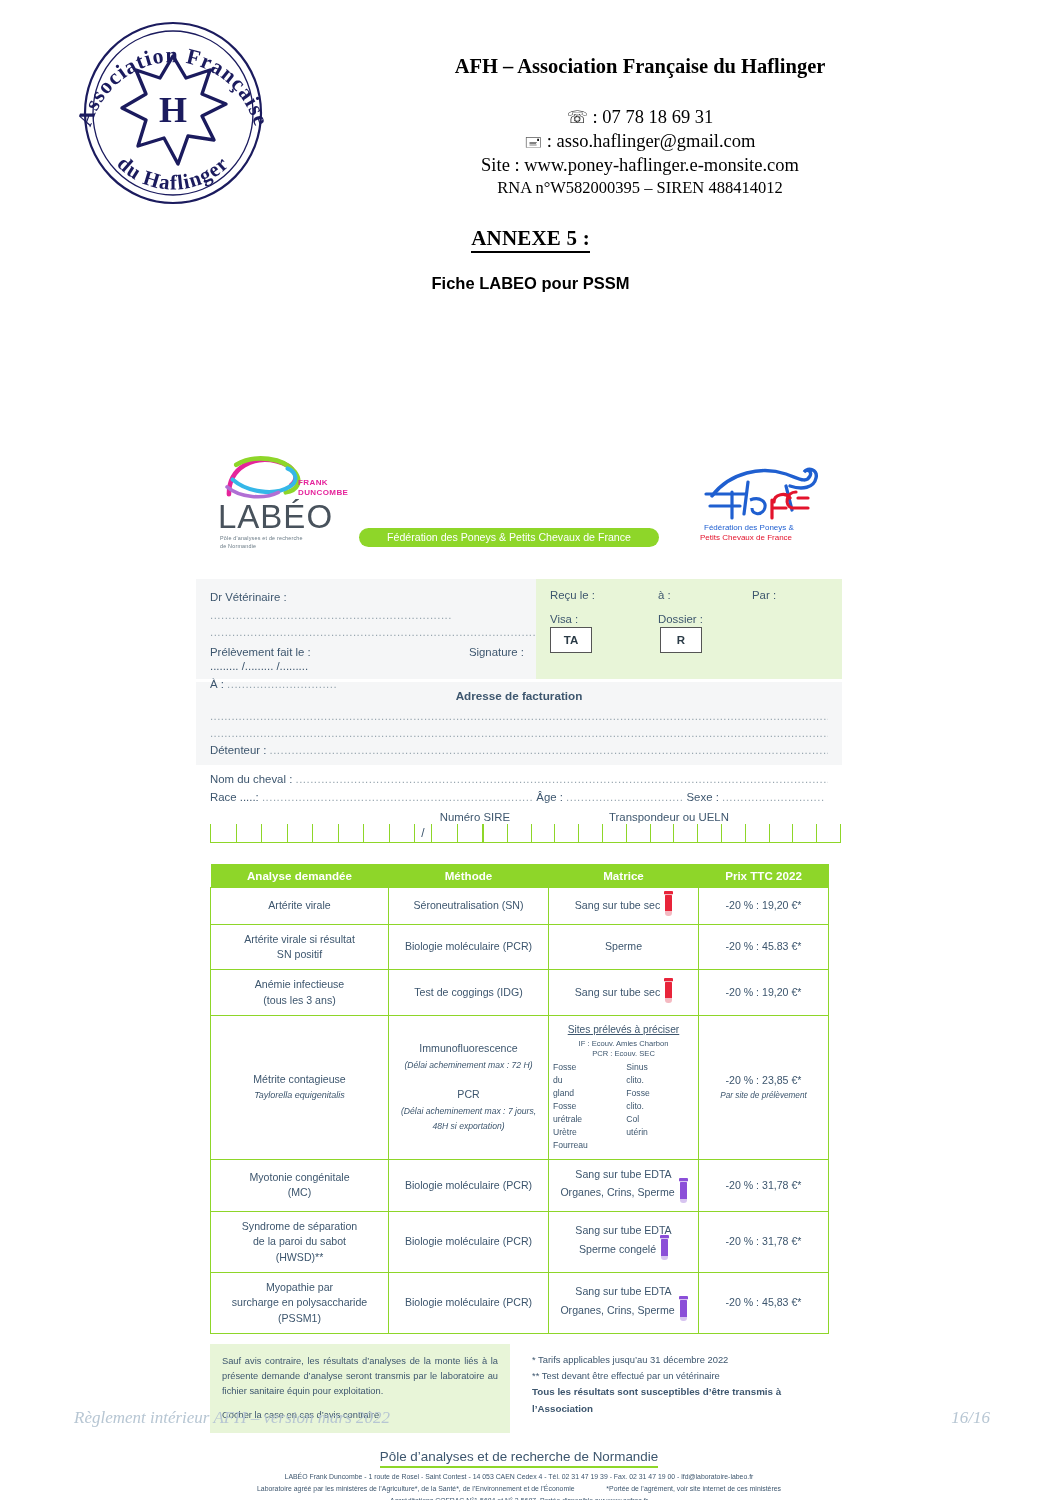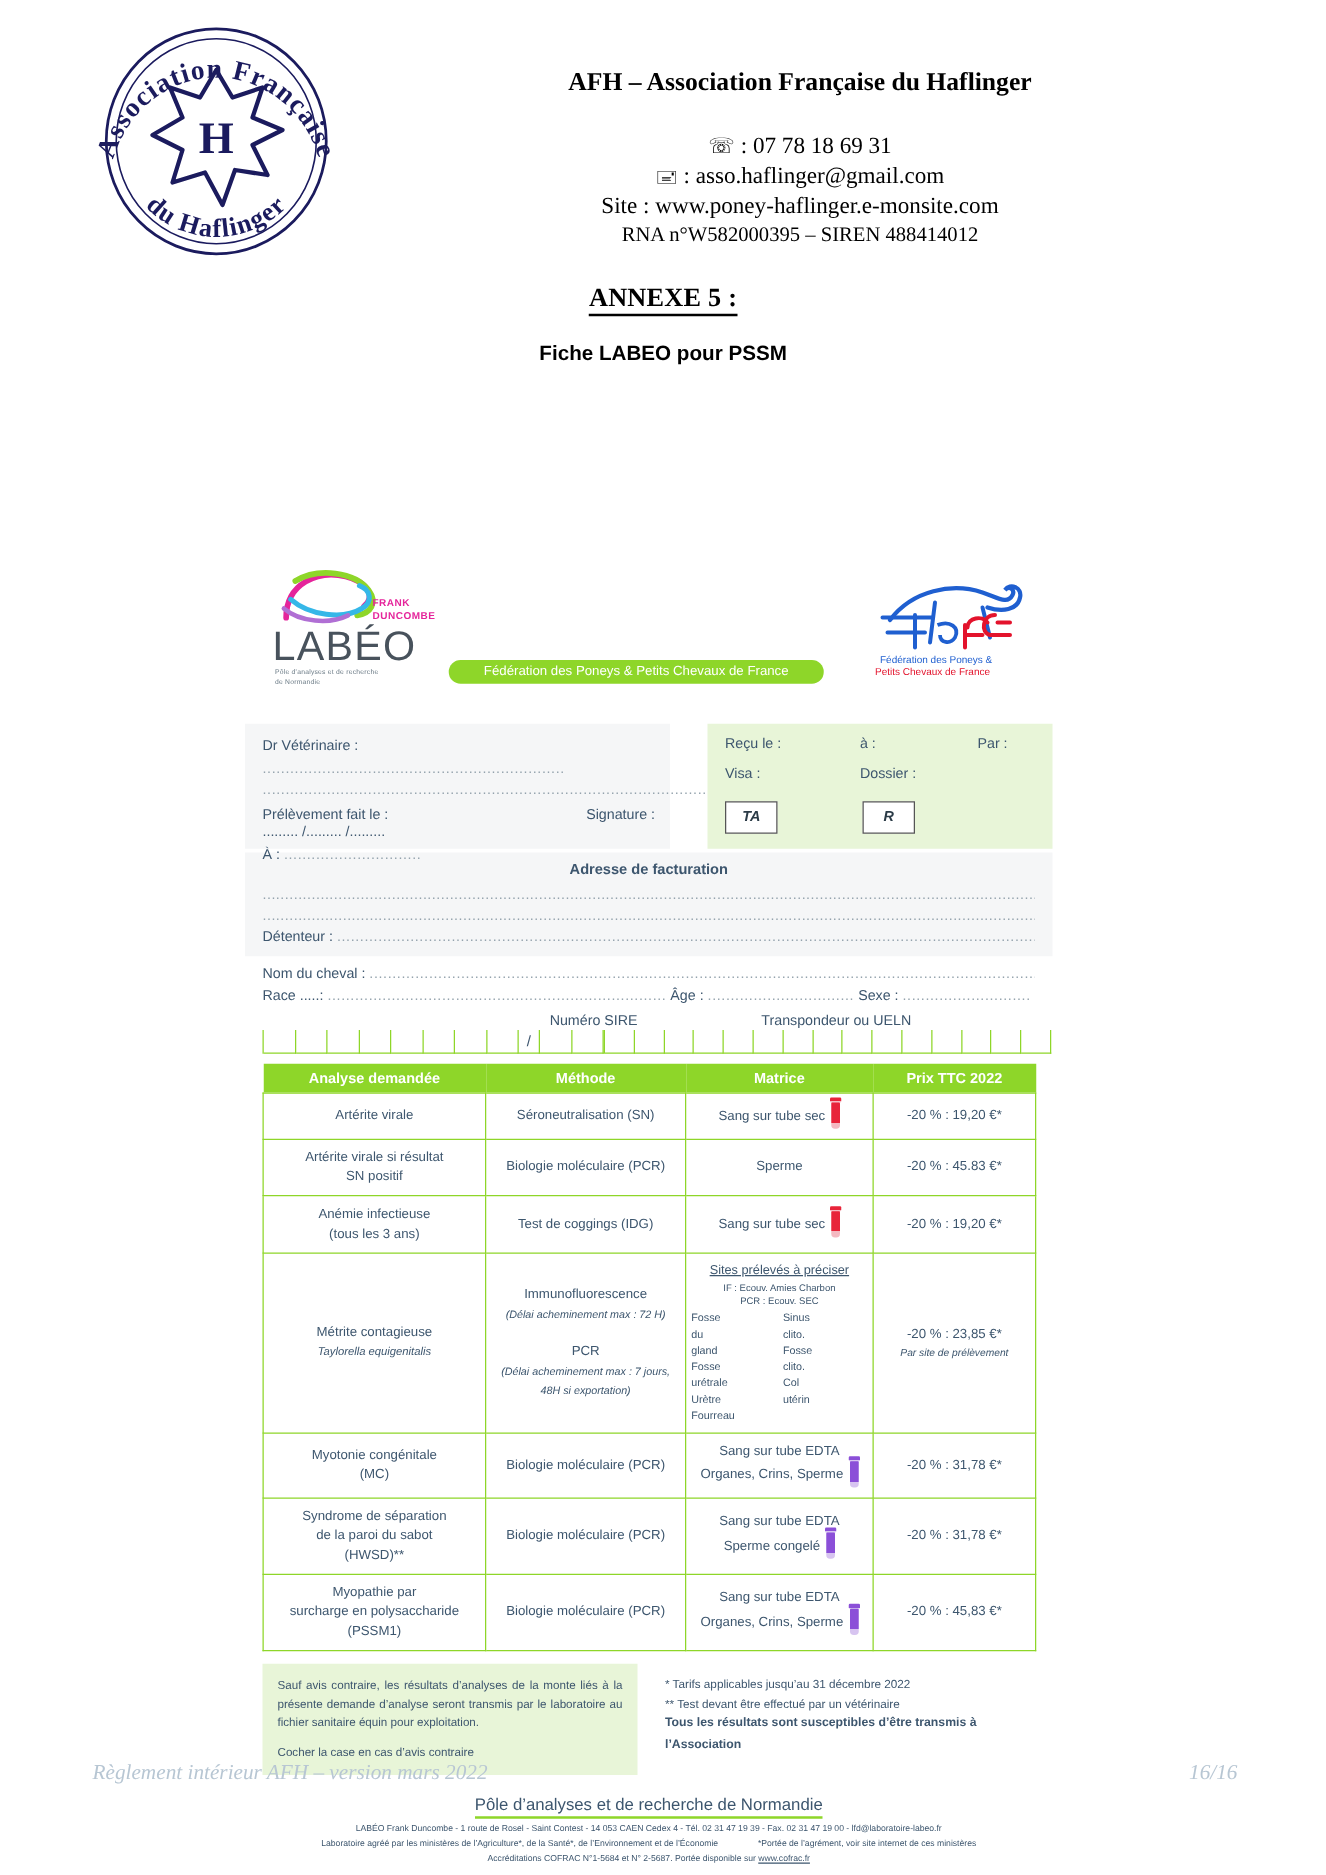--- a/index.html
+++ b/index.html
@@ -71,32 +71,32 @@
     font-size:16.5px;font-weight:bold;color:#8ed629;line-height:1.35;
   }
   .lab-pill{
     position:absolute;left:163px;top:84px;width:300px;height:19px;
     background:#8ed629;border-radius:10px;color:#fff;font-size:10.6px;
     text-align:center;line-height:19px;
   }
   .fppcf{position:absolute;left:490px;top:12px;width:140px;height:90px;}
 
   
-  .band{position:relative;display:flex;width:646px;height:100px;margin-top:2px;gap:30px;}
+  .band{position:relative;display:flex;width:646px;height:100px;margin-top:2px;}
   .band-left{width:340px;background:#f5f6f7;padding:10px 12px 0 14px;box-sizing:border-box;}
   .band-right{flex:1;background:#e8f5d8;padding:10px 12px 0 14px;box-sizing:border-box;}
   .fld{font-size:11.4px;line-height:1.55;}
   .dots{letter-spacing:.5px;color:#94a3ad;}
   .row-sig{display:flex;justify-content:space-between;margin-top:4px;font-size:11.4px;text-align:right;}
   .row-recu{display:flex;font-size:11.4px;}
   .row-recu span:nth-child(1){width:108px;}
   .row-recu span:nth-child(2){width:94px;}
   .visa-row{display:flex;margin-top:12px;font-size:11.4px;}
   .visa-row span:nth-child(1){width:108px;}
-  .boxrow{display:flex;margin-top:16px;font-style:italic;}
+  .boxrow{display:flex;margin-top:2px;}
   .sqbox{
     width:40px;height:24px;border:1px solid #555;background:#fff;
     display:flex;align-items:center;justify-content:center;
     font-size:11.5px;font-weight:bold;color:#2b3b47;
   }
   .sqbox.second{margin-left:68px;}
 
   
   .factur{width:646px;background:#f5f6f7;padding:7px 14px 9px 14px;box-sizing:border-box;margin-top:3px;}
   .factur-title{text-align:center;font-size:11.7px;font-weight:bold;margin-bottom:6px;}
@@ -111,21 +111,21 @@
   .sire-labels .b{flex:1;text-align:center;}
   .sire-boxes{display:flex;margin-top:1px;}
   .cellgrp{display:flex;border-left:1.3px solid #8ed629;}
   .cell{width:24.5px;height:18px;border-right:1.3px solid #8ed629;border-bottom:1.3px solid #8ed629;}
   .slashcell{width:16px;height:18px;border-right:1.3px solid #8ed629;border-bottom:1.3px solid #8ed629;
     text-align:center;font-size:12px;color:#3d566e;line-height:18px;}
   .gap{width:34px;}
   .cellgrp.tp .cell{width:22.8px;}
 
   
-  table.an{border-collapse:collapse;width:618px;margin:8px 0 0 14px;table-layout:fixed;}
+  table.an{border-collapse:collapse;width:618px;margin:21px 0 0 14px;table-layout:fixed;}
   table.an th{
     background:#8ed629;color:#fff;font-size:11.6px;font-weight:bold;
     padding:5px 2px;text-align:center;border:none;
   }
   table.an td{
     border:1px solid #8ed629;text-align:center;font-size:10.6px;
     color:#3d566e;padding:7px 4px;vertical-align:middle;line-height:1.45;
   }
   .c1{width:178px;}.c2{width:160px;}.c3{width:150px;}.c4{width:130px;}
   .sub{font-style:italic;font-size:9px;}

